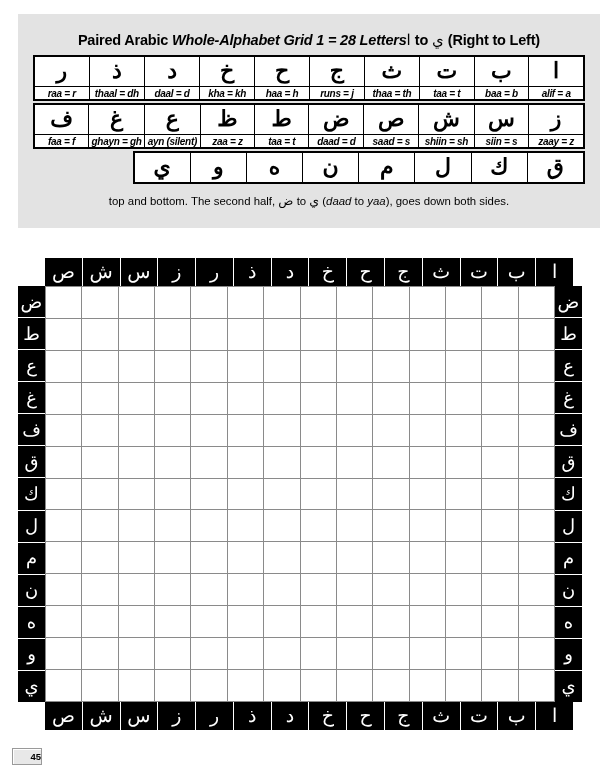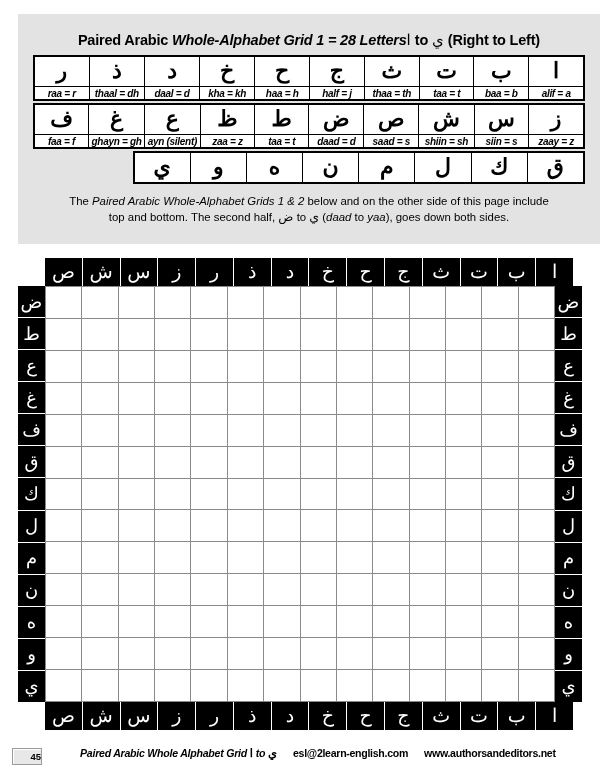--- a/index.html
+++ b/index.html
@@ -219,21 +219,21 @@
         <td class="letter">ت</td>
         <td class="letter">ب</td>
         <td class="letter">ا</td>
       </tr>
       <tr>
         <td class="name">raa = r</td>
         <td class="name">thaal = dh</td>
         <td class="name">daal = d</td>
         <td class="name">kha = kh</td>
         <td class="name">haa = h</td>
-        <td class="name">half = j</td>
+        <td class="name">runs = j</td>
         <td class="name">thaa = th</td>
         <td class="name">taa = t</td>
         <td class="name">baa = b</td>
         <td class="name">alif = a</td>
       </tr>
     </tbody>
       </table>
 
     <table class="ref" style="margin-top:2px;">
       <tbody>
@@ -275,21 +275,20 @@
         <td class="letter">ل</td>
         <td class="letter">ك</td>
         <td class="letter">ق</td>
       </tr>
     </tbody>
       </table>
 
   </div>
 
   <div class="instructions">
-    <div><span>The </span><span class="it">Paired Arabic Whole-Alphabet Grids 1 &amp; 2</span><span>  below and on the other side of this page include</span></div>
     <div><span>top and bottom.  The second half, </span><span class="ar">ض</span><span> to </span><span class="ar">ي</span><span> (</span><span class="it">daad</span><span> to </span><span class="it">yaa</span><span>), goes down both sides.</span></div>
   </div>
 
 </div>
 
 <div class="grid-area">
 
   <div class="row-top" id="top-row">
       <div class="hcell">ص</div>
       <div class="hcell">ش</div>
@@ -538,14 +537,13 @@
       <div class="hcell">ث</div>
       <div class="hcell">ت</div>
       <div class="hcell">ب</div>
       <div class="hcell">ا</div>
     </div>
 
 </div>
 
 <div class="footer">
   <div class="page-badge">45</div>
-  <div class="footer-text"><span>Paired Arabic Whole Alphabet Grid </span><span class="ar">ا</span><span> to </span><span class="ar">ي</span><span class="gap-m"></span><span class="url">esl@2learn-english.com</span><span class="gap-m"></span><span class="url">www.authorsandeditors.net</span></div>
 </div>
 
 </body></html>

